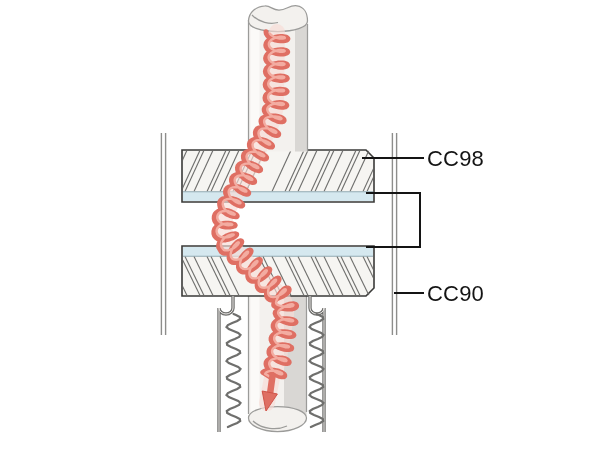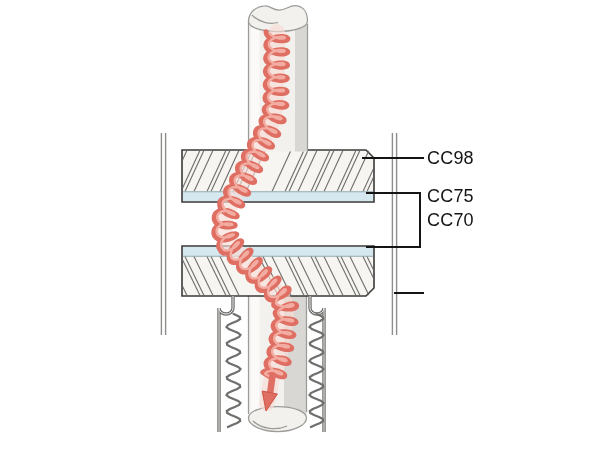--- a/index.html
+++ b/index.html
@@ -1,19 +1,19 @@
 <!DOCTYPE html>
 <html style="--background: #ffffff; --beam: #df6f63; --beam-dark: #cf5449; --beam-light: #f3aca1; --beam-glow: #f8dcd6; --glass: #d5e8ef; --glass-edge: #8fa9b2; --block-fill: #f6f5f2; --block-edge: #3a3a38; --hatch: #6e6e6c; --tube-fill: #f3f1ee; --tube-edge: #9b9b99; --tube-shade: #d9d7d4; --tube-highlight: #fbfaf8; --metal: #6f6f6d; --metal-core: #eceae8; --rail: #8d8d8b; --label-text: #141414; --leader: #141414;"><head>
 <meta charset="utf-8">
 <style>
   html,body{margin:0;padding:0;background:#fff;}
   .stage{position:relative;width:600px;height:450px;background:var(--background,#fff);
          font-family:"Liberation Sans",sans-serif;overflow:hidden;}
   .stage svg{position:absolute;left:0;top:0;}
-  .lbl{position:absolute;font-size:18px;line-height:23px;color:var(--label-text,#141414);
+  .lbl{position:absolute;font-size:22px;line-height:23px;color:var(--label-text,#141414);
        letter-spacing:.2px;white-space:nowrap;}
   .rail{stroke:var(--rail);stroke-width:1.4;}
   .tube{fill:var(--tube-fill);}
   .shade{fill:var(--tube-shade);}
   .hi{fill:var(--tube-highlight);}
   .tedge{stroke:var(--tube-edge);fill:none;stroke-width:1.25;}
   .tfill-edge{fill:var(--tube-fill);stroke:var(--tube-edge);stroke-width:1.25;}
   .block{fill:var(--block-fill);stroke:var(--block-edge);stroke-width:1.6;}
   .glass{fill:var(--glass);}
   .gedge{stroke:var(--glass-edge);stroke-width:1.1;}
@@ -155,15 +155,14 @@
     </g>
 
     <g>
       <path class="leader" d="M 362,158 H 424"></path>
       <path class="leader" d="M 366,193 H 420 V 247 H 366"></path>
       <path class="leader" d="M 394,293 H 424"></path>
     </g>
   </svg>
 
   <div class="lbl" style="left:427px;top:147px">CC98</div>
-  <div class="lbl" style="left:427px;top:185px">CC75</div>
-  <div class="lbl" style="left:427px;top:209px">CC70</div>
+  <div class="lbl" style="left:427px;top:282px">CC90</div>
 </div>
 
 </body></html>

